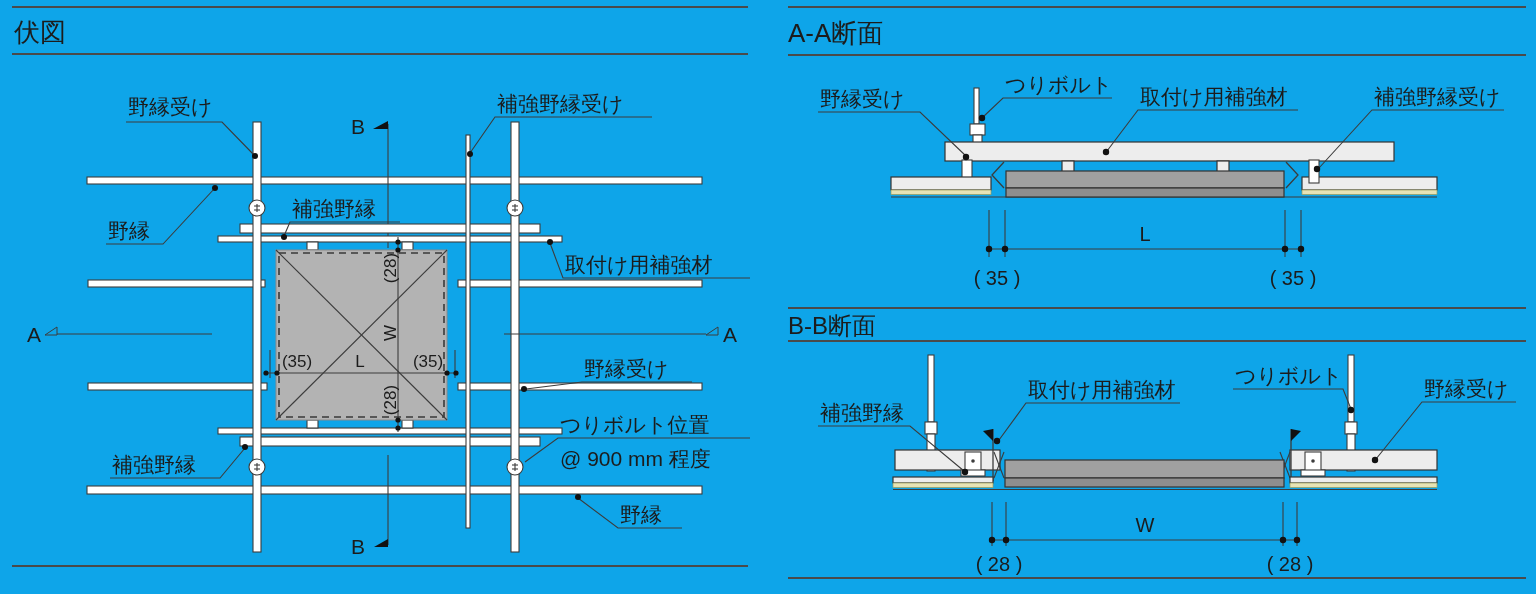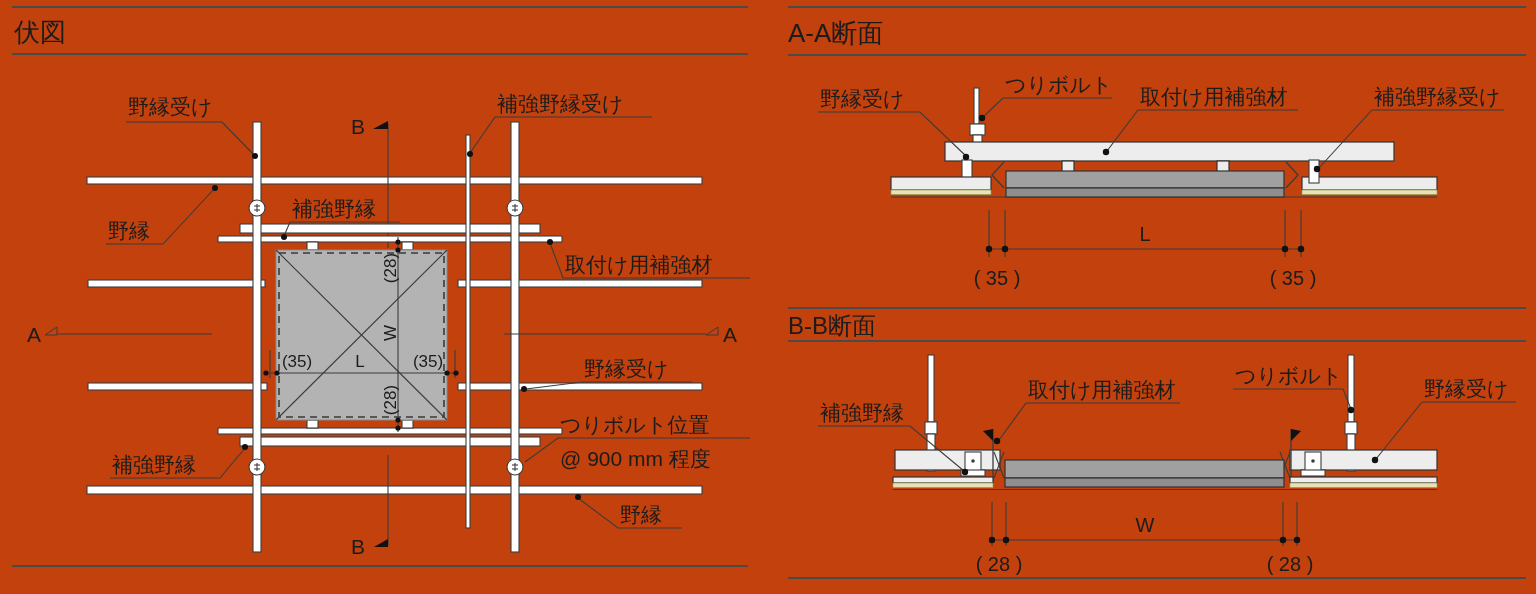--- a/index.html
+++ b/index.html
@@ -1,16 +1,16 @@
 <!DOCTYPE html>
 <html><head>
 <meta charset="utf-8">
 <style>
   html,body{margin:0;padding:0;background:#ffffff;}
-  .stage{position:relative;width:1536px;height:594px;background:#c2410c;overflow:hidden;}
+  .stage{position:relative;width:1536px;height:594px;background:#0ea5e9;overflow:hidden;}
   svg text{font-family:"Liberation Sans",sans-serif;fill:#1c1c1c;}
   .ttl{font-size:26px;}
   .ttl2{font-size:24px;}
   .lb{font-size:21px;}
   .dm{font-size:17px;}
   .dM{font-size:20px;}
   .ln{stroke:#3c3c3c;stroke-width:1.1;fill:none;}
   .ln2{stroke:#3c3c3c;stroke-width:1.3;fill:none;}
   .rule{stroke:#4a4a4a;stroke-width:2;}
   .bar{fill:#ffffff;stroke:#3c3c3c;stroke-width:1.1;}

